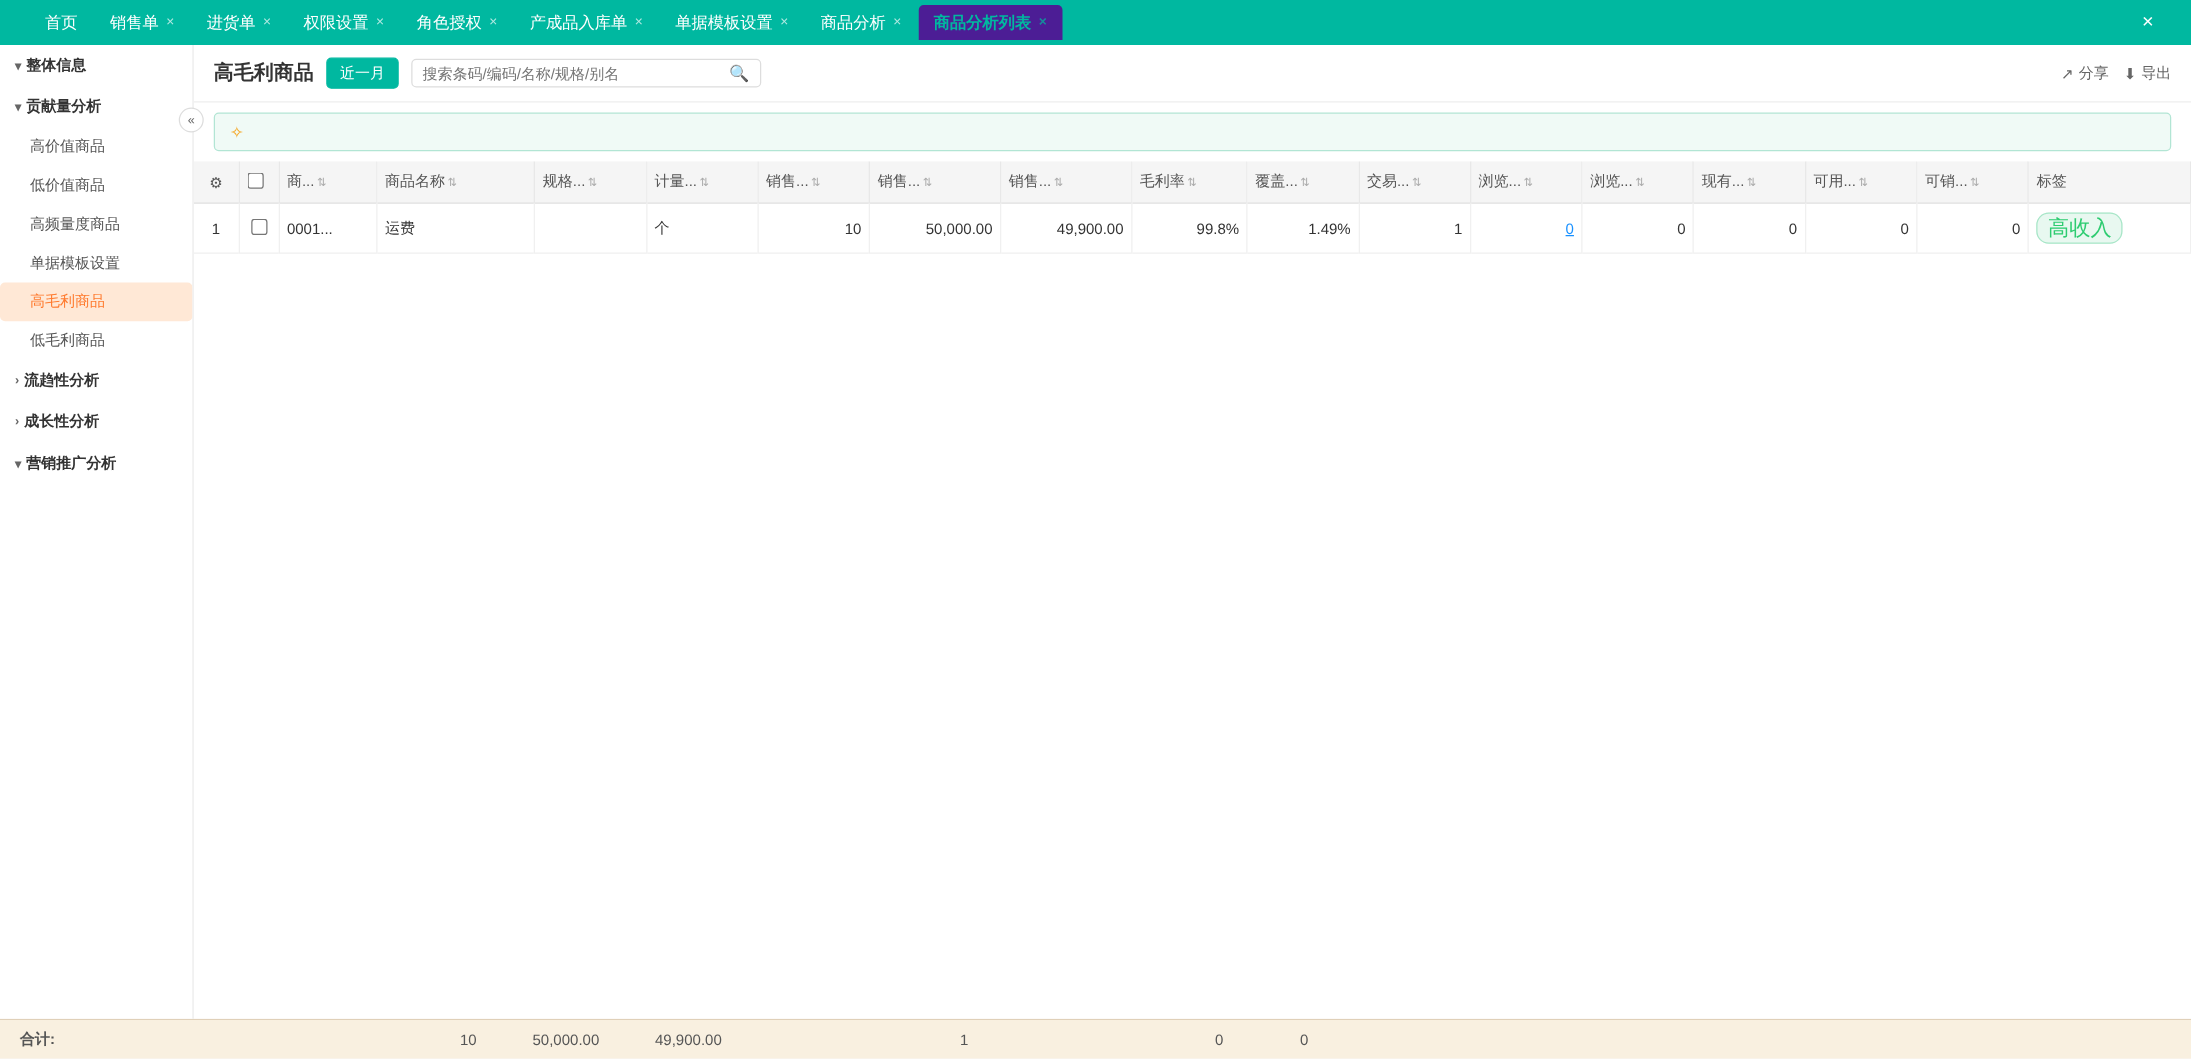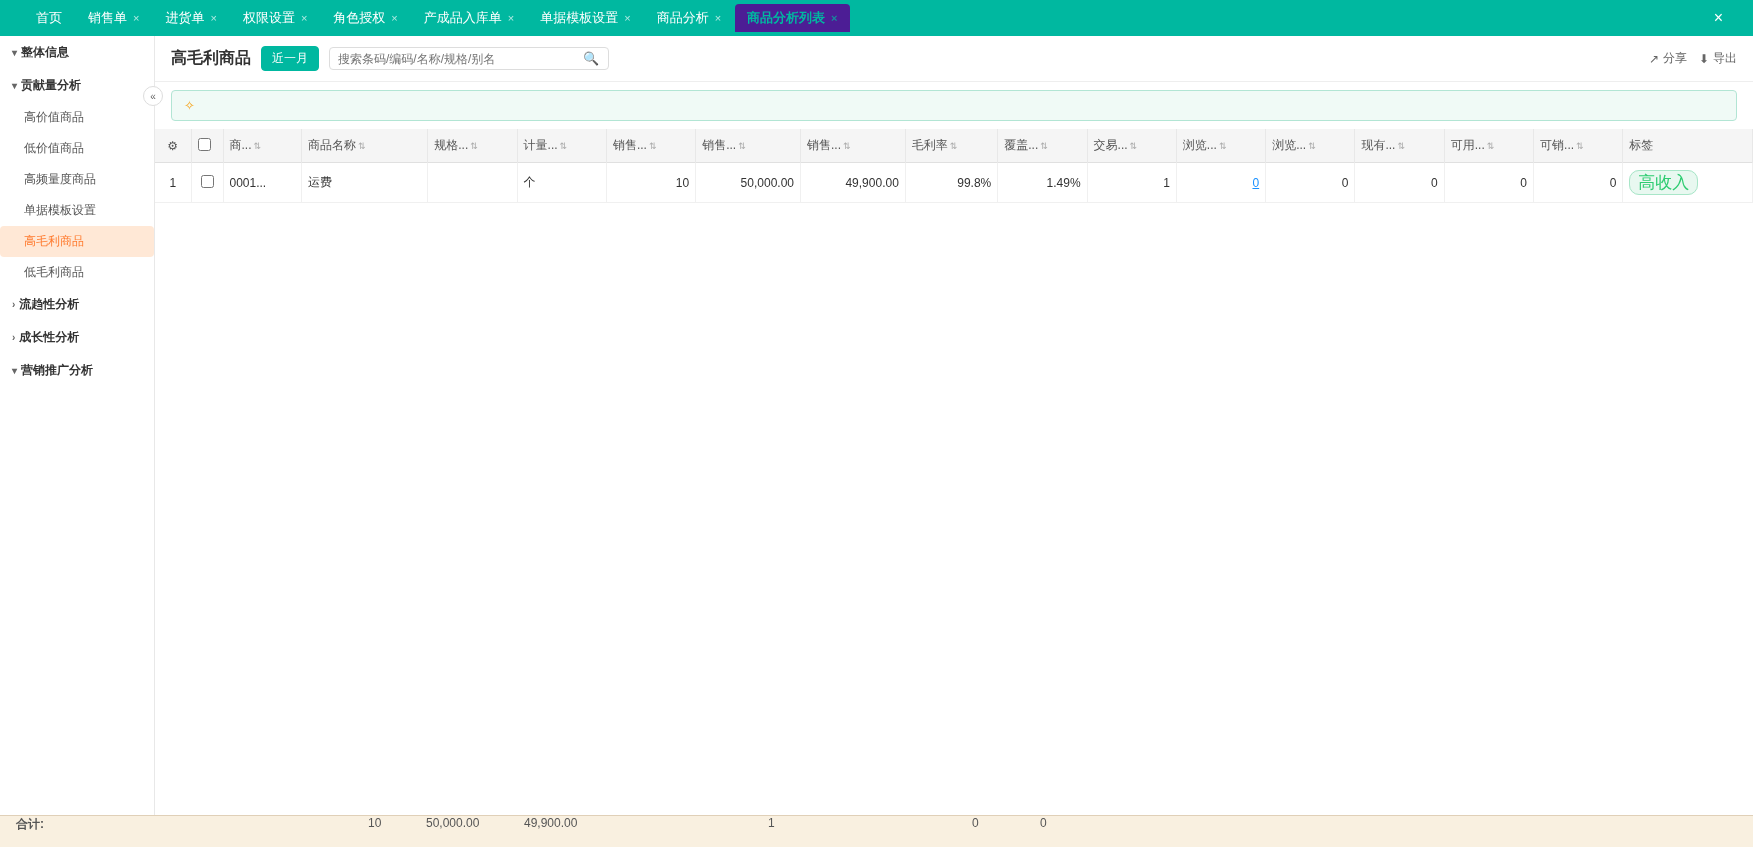--- a/index.html
+++ b/index.html
@@ -241,21 +241,21 @@
     .col-number { text-align: right; }
     .col-center { text-align: center; }
     td a { color: #1890ff; text-decoration: underline; cursor: pointer; }
 
     
     .footer-bar {
       height: 32px;
       background: #f9f0e0;
       border-top: 1px solid #e0d0b8;
       display: flex;
-      align-items: flex-start;
+      align-items: center;
       padding: 0 16px;
       font-size: 12px;
       color: #555;
       gap: 18px;
     }
     .footer-label { color: #555; font-weight: bold; margin-right: 8px; }
 
     .relative { position: relative; }
   </style>
 </head>

